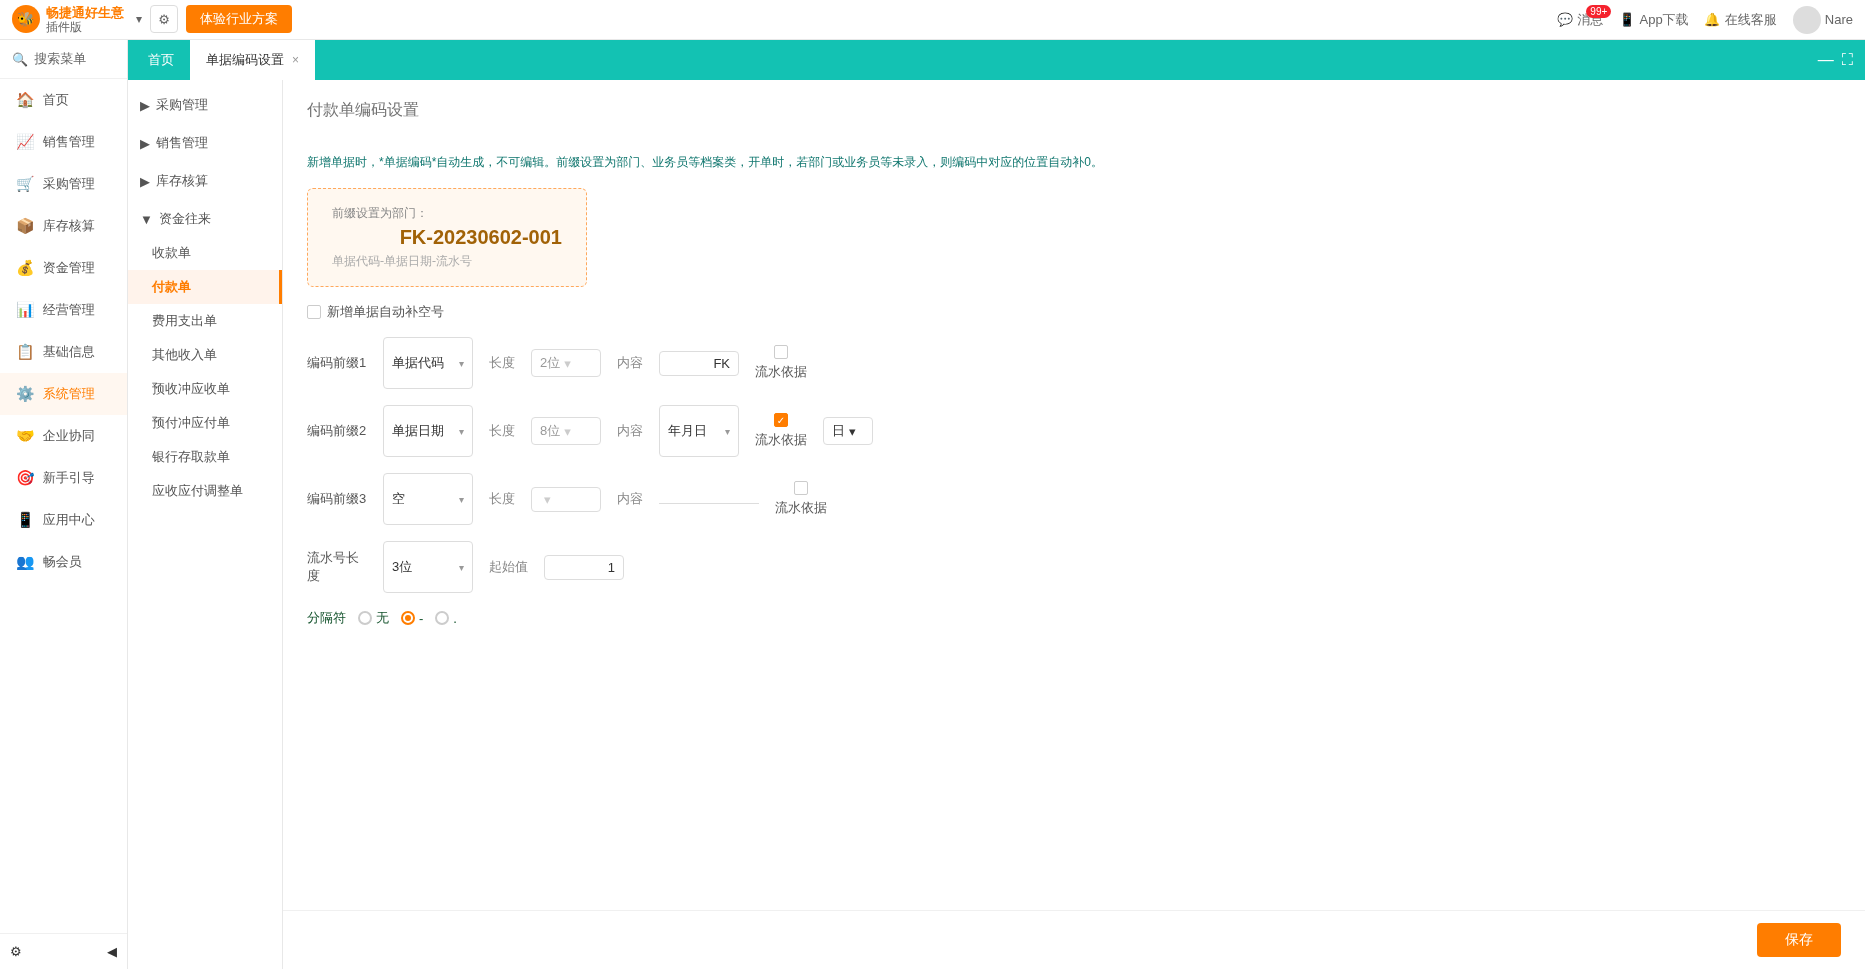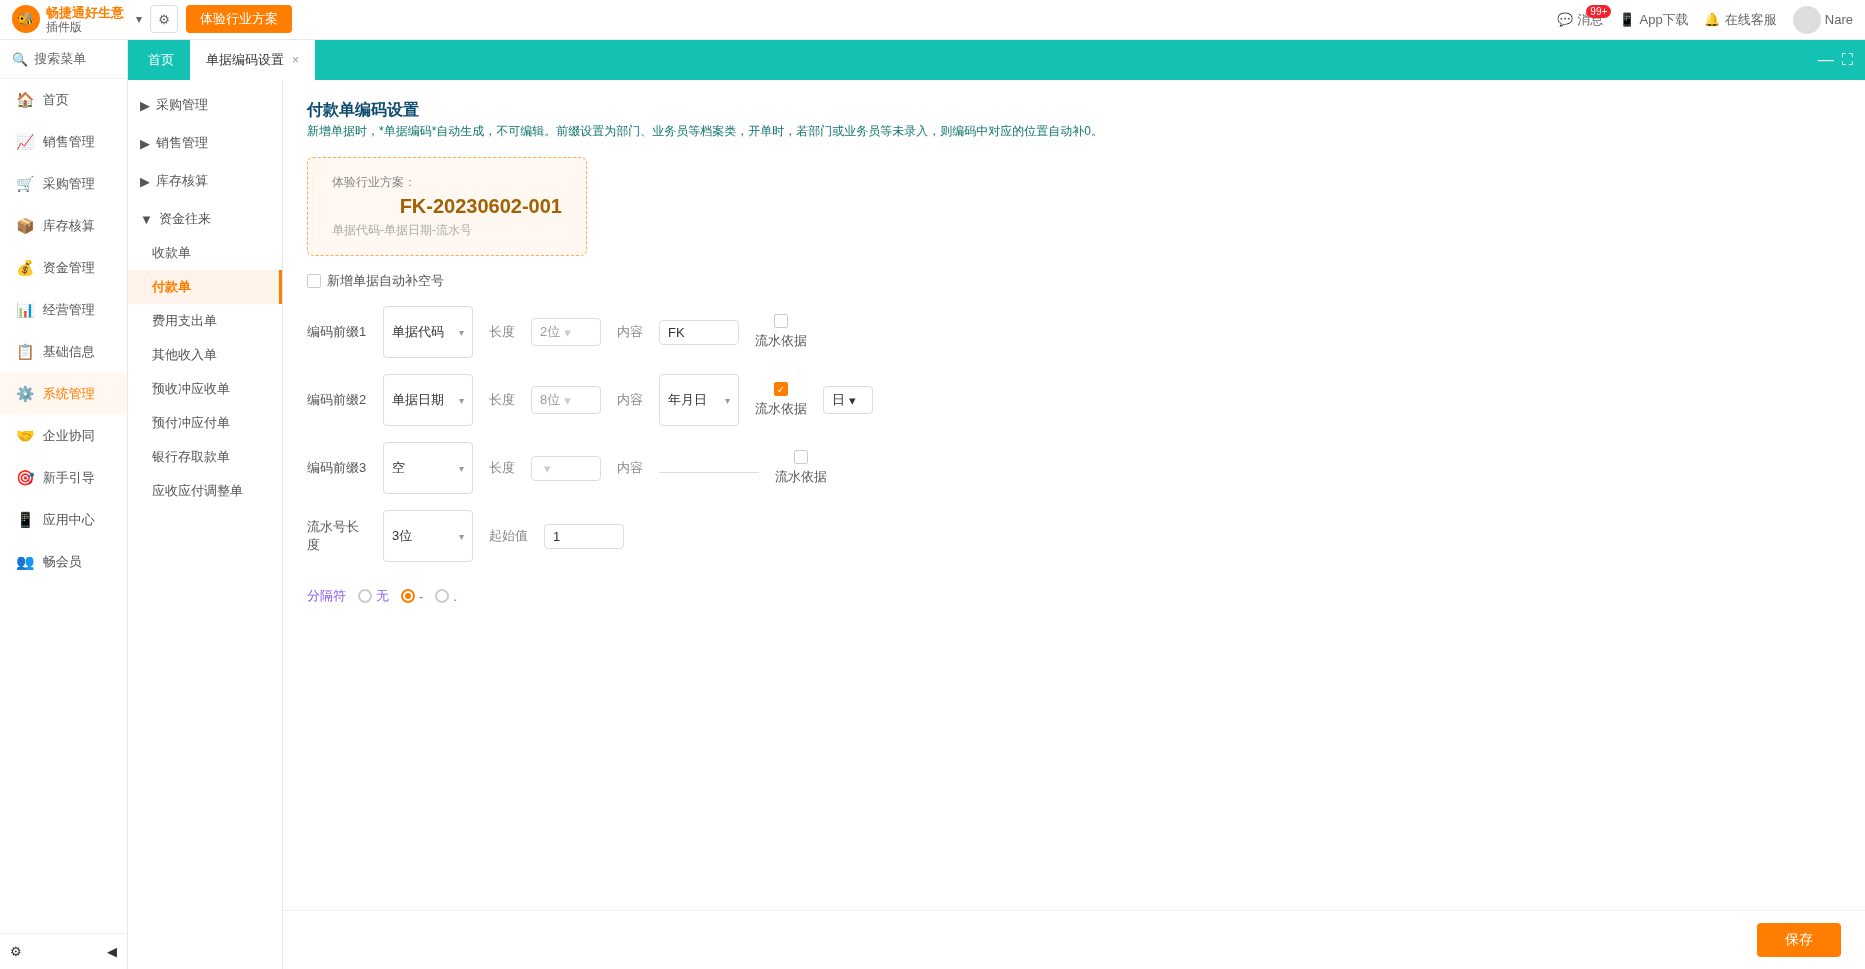--- a/index.html
+++ b/index.html
@@ -136,23 +136,23 @@
     
     .main-content {
       flex: 1;
       padding: 20px 24px;
       overflow-y: auto;
       background: #fff;
       position: relative;
     }
     .page-title {
       font-size: 16px;
-      font-weight: bold;
-      color: #0c4a6e;
-      margin-bottom: 1px;
+      font-weight: normal;
+      color: #737373;
+      margin-bottom: 32px;
     }
 
     
     .encoding-method {
       display: flex;
       align-items: center;
       gap: 20px;
       padding: 10px 0;
       border-bottom: 1px solid #f0f0f0;
       margin-bottom: 12px;
@@ -239,20 +239,21 @@
     }
     .content-label { color: #888; font-size: 13px; }
     .content-input {
       border: 1px solid #ddd;
       border-radius: 4px;
       padding: 4px 8px;
       background: #fff;
       min-width: 80px;
       font-size: 13px;
       color: #333;
+      text-align: right;
     }
     .stream-checkbox { display: flex; align-items: center; gap: 4px; font-size: 13px; color: #555; flex-direction: column; }
     .stream-checkbox .checkbox-box { cursor: pointer; }
     .stream-checkbox .checkbox-box.checked {
       background: #ff7d00;
       border-color: #ff7d00;
       color: #fff;
       font-size: 10px;
     }
 
@@ -261,21 +262,21 @@
       border-radius: 4px;
       padding: 4px 8px;
       background: #fff;
       cursor: pointer;
       display: flex; align-items: center; gap: 4px;
       min-width: 50px;
       font-size: 13px;
     }
 
     
-    .separator-row { display: flex; align-items: center; gap: 12px; font-size: 13px; color: #8b5cf6; margin-top: 9px; }
+    .separator-row { display: flex; align-items: center; gap: 12px; font-size: 13px; color: #14532d; }
     .separator-options { display: flex; align-items: center; gap: 12px; }
     .sep-radio { display: flex; align-items: center; gap: 4px; cursor: pointer; }
 
     
     .page-footer {
       padding: 12px 24px;
       background: #fff;
       border-top: 1px solid #f0f0f0;
       display: flex;
       align-items: center;
@@ -465,21 +466,21 @@
         <div class="main-content">
           <div class="page-title">付款单编码设置</div>
 
           
 
           
           <div class="hint-text">新增单据时，*单据编码*自动生成，不可编辑。前缀设置为部门、业务员等档案类，开单时，若部门或业务员等未录入，则编码中对应的位置自动补0。</div>
 
           
           <div class="code-preview">
-            <div class="code-preview-label">体验行业方案：</div>
+            <div class="code-preview-label">前缀设置为部门：</div>
             <div class="code-preview-value">FK-20230602-001</div>
             <div class="code-preview-desc">单据代码-单据日期-流水号</div>
           </div>
 
           
           <div class="auto-fill-row">
             <div class="checkbox-box"></div>
             <span>新增单据自动补空号</span>
           </div>
 

